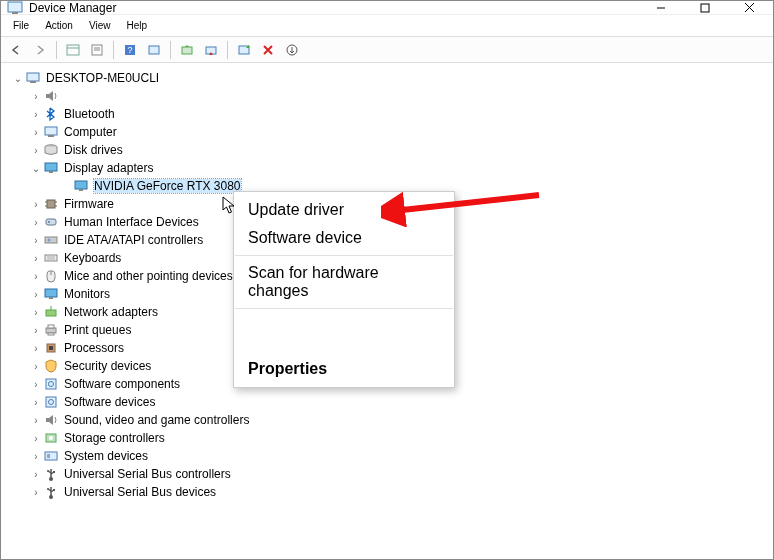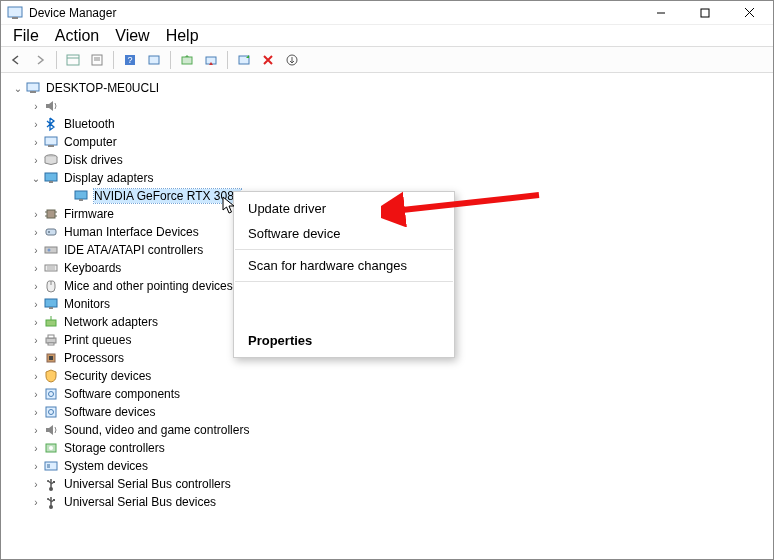--- a/index.html
+++ b/index.html
@@ -1,36 +1,36 @@
 <!DOCTYPE html>
 <html><head>
 <meta charset="utf-8">
 <style>
 * { margin: 0; padding: 0; box-sizing: border-box; font-family: "Segoe UI", Tahoma, sans-serif; }
 body { width: 774px; height: 560px; background: #fff; font-size: 12px; color: #000; position: relative; overflow: hidden; border: 1px solid #888; }
-.titlebar { height: 24px; display: flex; align-items: center; padding: 0 2px 0 6px; border-bottom: 1px solid #eee; }
+.titlebar { height: 14px; display: flex; align-items: center; padding: 0 2px 0 6px; border-bottom: 1px solid #eee; }
 .titlebar-icon { width: 16px; height: 16px; margin-right: 6px; }
 .titlebar-text { flex: 1; font-size: 12px; }
 .winbtns { display: flex; }
 .winbtn { width: 44px; height: 28px; display: flex; align-items: center; justify-content: center; }
 .menubar { height: 22px; display: flex; align-items: center; padding: 0 4px; border-bottom: 1px solid #ddd; }
-.menuitem { padding: 2px 8px; font-size: 16px; }
+.menuitem { padding: 2px 8px; font-size: 10px; }
 .toolbar { height: 26px; display: flex; align-items: center; gap: 2px; padding: 2px 4px; border-bottom: 1px solid #ddd; background: #fcfcfc; }
 .toolbtn { width: 22px; height: 22px; display: flex; align-items: center; justify-content: center; border: 1px solid transparent; }
 .toolsep { width: 1px; height: 18px; background: #ccc; margin: 0 3px; }
 .tree { padding: 6px 4px 4px 6px; height: calc(100% - 78px); overflow: auto; }
 .node { display: flex; align-items: center; height: 18px; white-space: nowrap; }
 .arrow { width: 14px; display: inline-flex; justify-content: center; color: #666; font-size: 10px; user-select: none; }
 .nodeicon { width: 16px; height: 16px; display: inline-flex; align-items: center; justify-content: center; margin-right: 5px; }
 .lvl0 { padding-left: 4px; }
 .lvl1 { padding-left: 22px; }
 .lvl2 { padding-left: 52px; }
 .selected { background: #cce8ff; outline: 1px dotted #7aa7d7; }
 .ctxmenu { position: absolute; left: 232px; top: 190px; width: 222px; background: #fff; border: 1px solid #ccc; box-shadow: 2px 3px 8px rgba(0,0,0,0.25); padding: 4px 0; z-index: 50; }
-.ctxitem { padding: 5px 14px; font-size: 13px; }
+.ctxitem { padding: 5px 14px; font-size: 16px; }
 .ctxsep { height: 1px; background: #e0e0e0; margin: 3px 1px; }
 .bold { font-weight: 600; margin-top: 46px; }
 .cursor { position: absolute; z-index: 60; }
 .redarrow { position: absolute; z-index: 55; }
 </style>
 </head>
 <body>
 
 <div class="titlebar">
   <span class="titlebar-icon">

